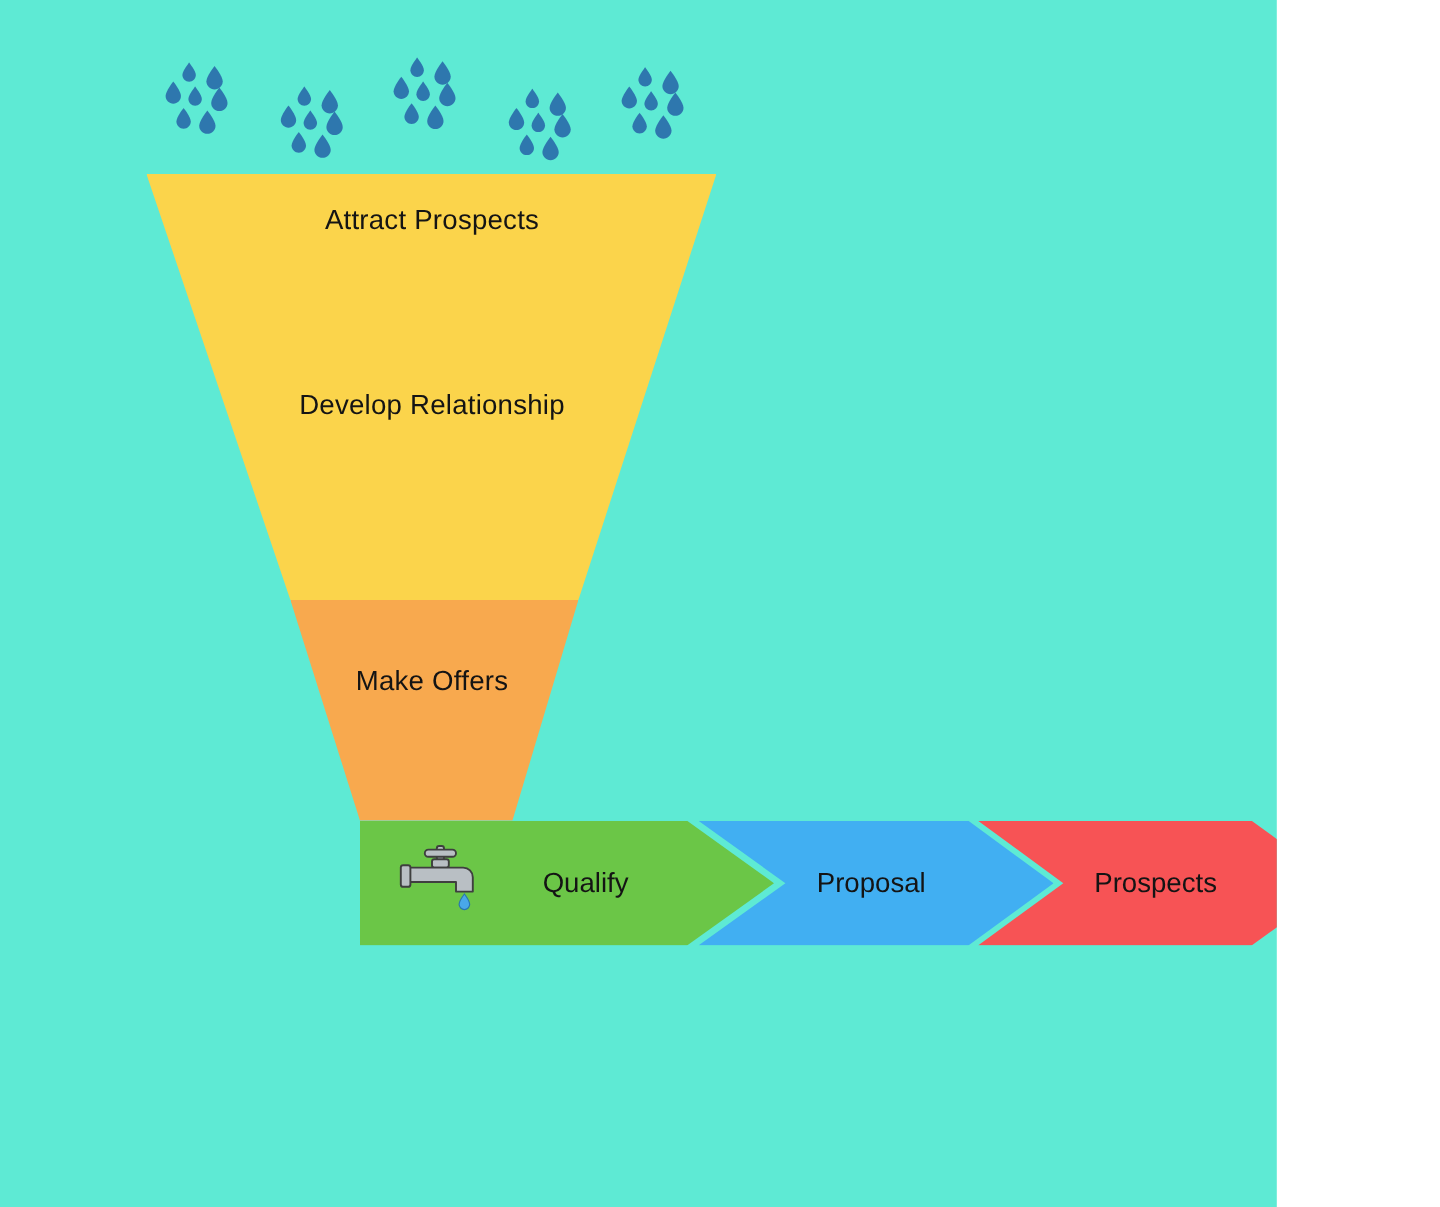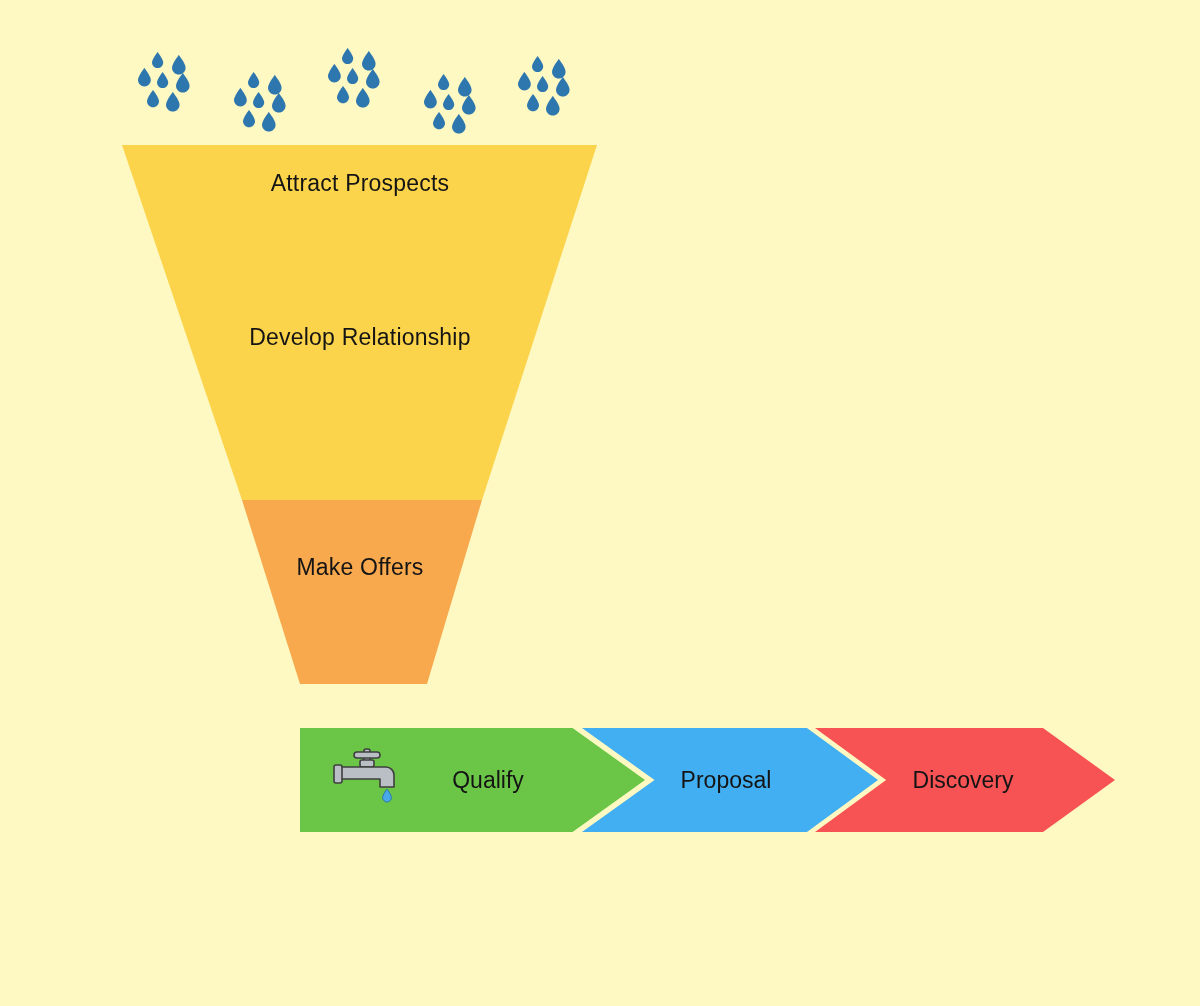--- a/index.html
+++ b/index.html
@@ -1,20 +1,20 @@
 <!DOCTYPE html>
 <html style="--funnel-top: #FBD44B; --funnel-spout: #F8A94E; --qualify-green: #6BC647; --discovery-blue: #41AFF2; --proposal-red: #F75355; --droplet-blue: #2E77AE; --text: #141414;"><head>
 <meta charset="utf-8">
 <style>
   html,body { margin:0; padding:0; background:#ffffff; }
   .canvas {
     position:relative;
-    width:1200px;
+    width:1064px;
     height:1006px;
-    background:#fef9c3;
+    background:#5eead4;
     font-family:"Liberation Sans", sans-serif;
     overflow:hidden;
   }
   .shape { position:absolute; }
 
   
   .droplets { position:absolute; left:122px; top:44px; width:480px; height:100px; }
   .drop { fill: var(--droplet-blue, #2E77AE); }
 
   
@@ -39,21 +39,20 @@
   }
   .lbl-attract  { left:200px; top:170px; width:320px; }
   .lbl-develop  { left:190px; top:324px; width:340px; }
   .lbl-offers   { left:230px; top:554px; width:260px; }
 
   
   .chevron {
     position:absolute;
     top:684px;
     height:104px;
-    margin-top:44px;
   }
   .chev-qualify {
     left:300px; width:345px;
     background: var(--qualify-green, #6BC647);
     clip-path: polygon(0 0, 79% 0, 100% 50%, 79% 100%, 0 100%);
   }
   .chev-discovery {
     left:582px; width:296px;
     background: var(--discovery-blue, #41AFF2);
     clip-path: polygon(0 0, 76% 0, 100% 50%, 76% 100%, 0 100%, 24.5% 50%);
@@ -154,16 +153,16 @@
       <path class="faucet-drip" d="M55 54 C52.6 54 50.6 52 50.6 49.6 C50.6 46.8 55 41 55 41 C55 41 59.4 46.8 59.4 49.6 C59.4 52 57.4 54 55 54 Z"></path>
     </svg>
     <div class="chev-label">Qualify</div>
   </div>
 
   <div class="chevron chev-discovery">
     <div class="chev-label">Proposal</div>
   </div>
 
   <div class="chevron chev-proposal">
-    <div class="chev-label">Discovery</div>
+    <div class="chev-label">Prospects</div>
   </div>
 
 </div>
 
 </body></html>

